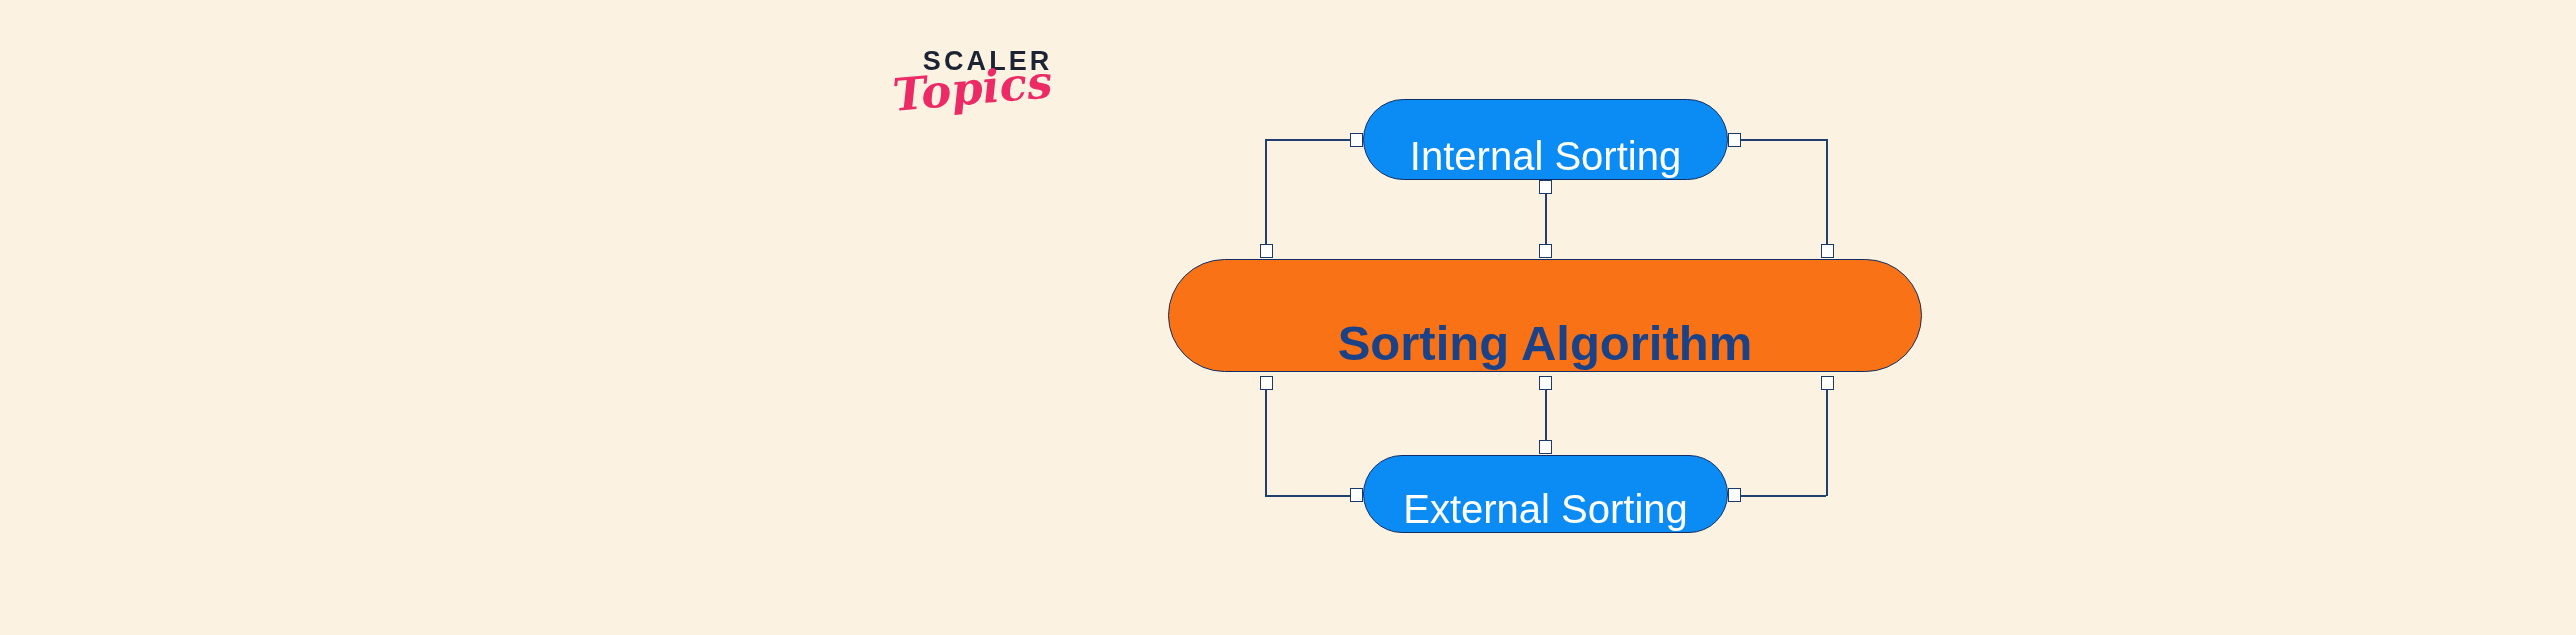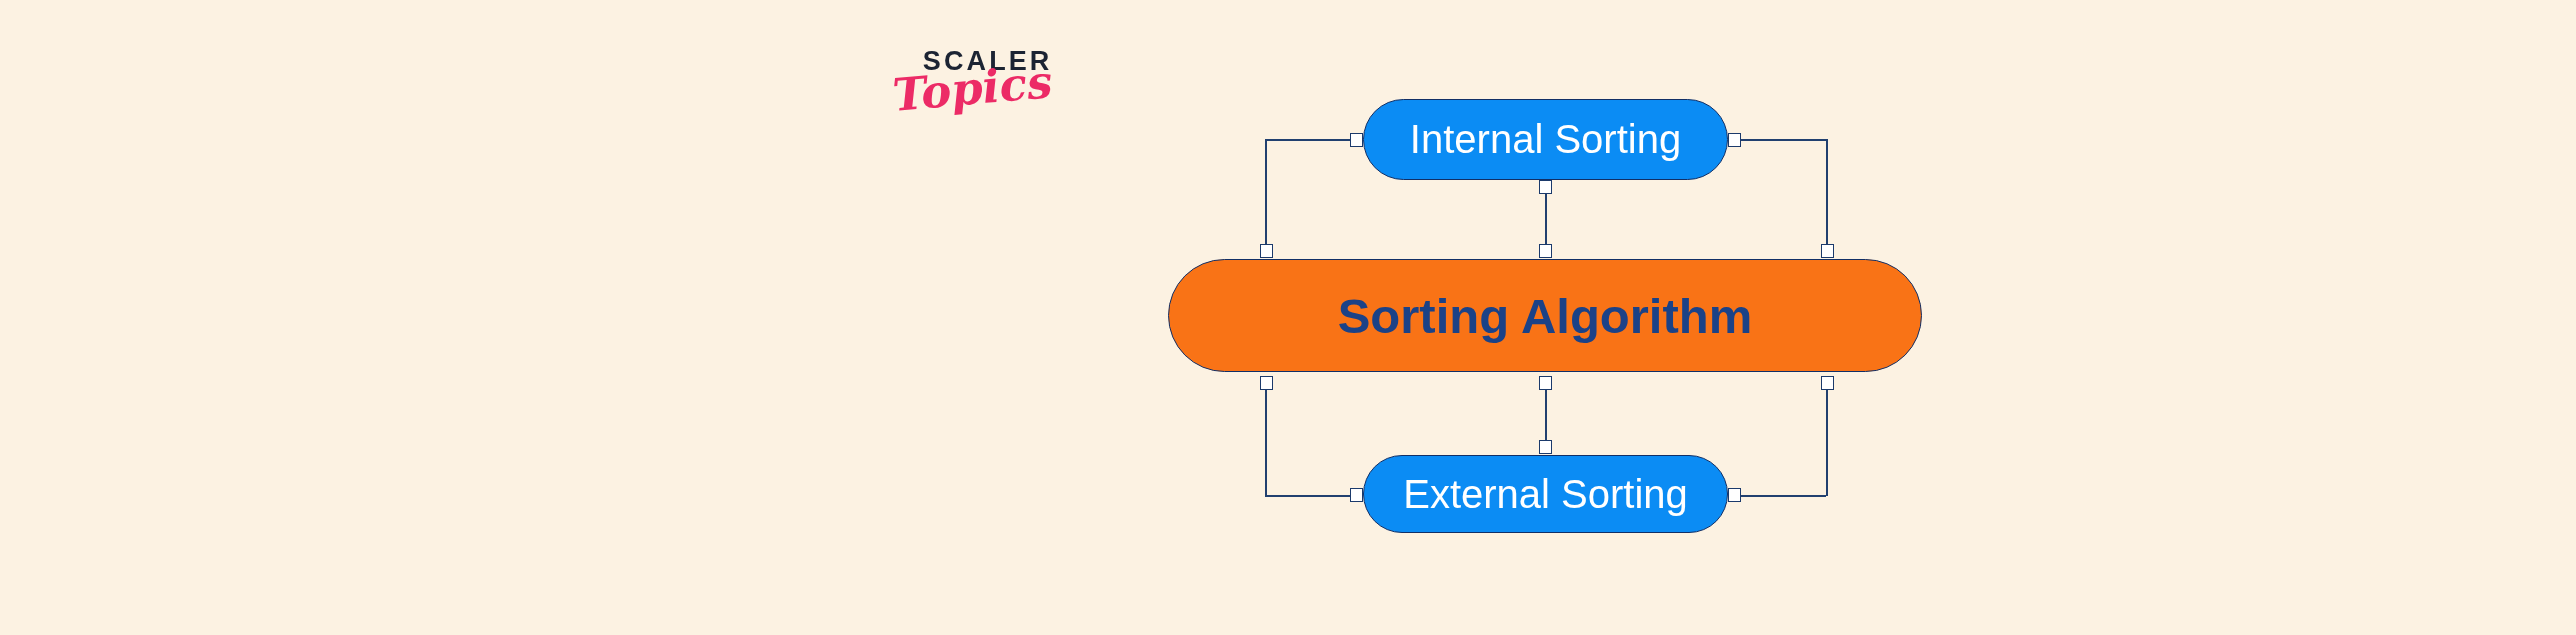--- a/index.html
+++ b/index.html
@@ -14,21 +14,21 @@
     line-height:1;display:block;
   }
   .logo-sub{
     display:block;margin-top:-2.1px;margin-left:-5.2px;
     font-family:"DejaVu Serif", serif;font-style:italic;font-weight:700;
     font-size:45px;line-height:1;color:#ec2b66;transform:rotate(-5deg);
     transform-origin:left center;
   }
   
   .node{
-    position:absolute;box-sizing:border-box;display:flex;align-items:center;
+    position:absolute;box-sizing:border-box;display:flex;align-items:flex-end;
     justify-content:center;border:1.5px solid #112f66;z-index:3;
   }
   .node-internal{
     left:1363px;top:99px;width:365px;height:81px;border-radius:41px;
     background:#0b8cf4;color:#ffffff;font-size:40px;
   }
   .node-center{
     left:1168px;top:259px;width:754px;height:113px;border-radius:58px;
     background:#f97316;color:#1b4287;font-size:49px;font-weight:700;
   }

